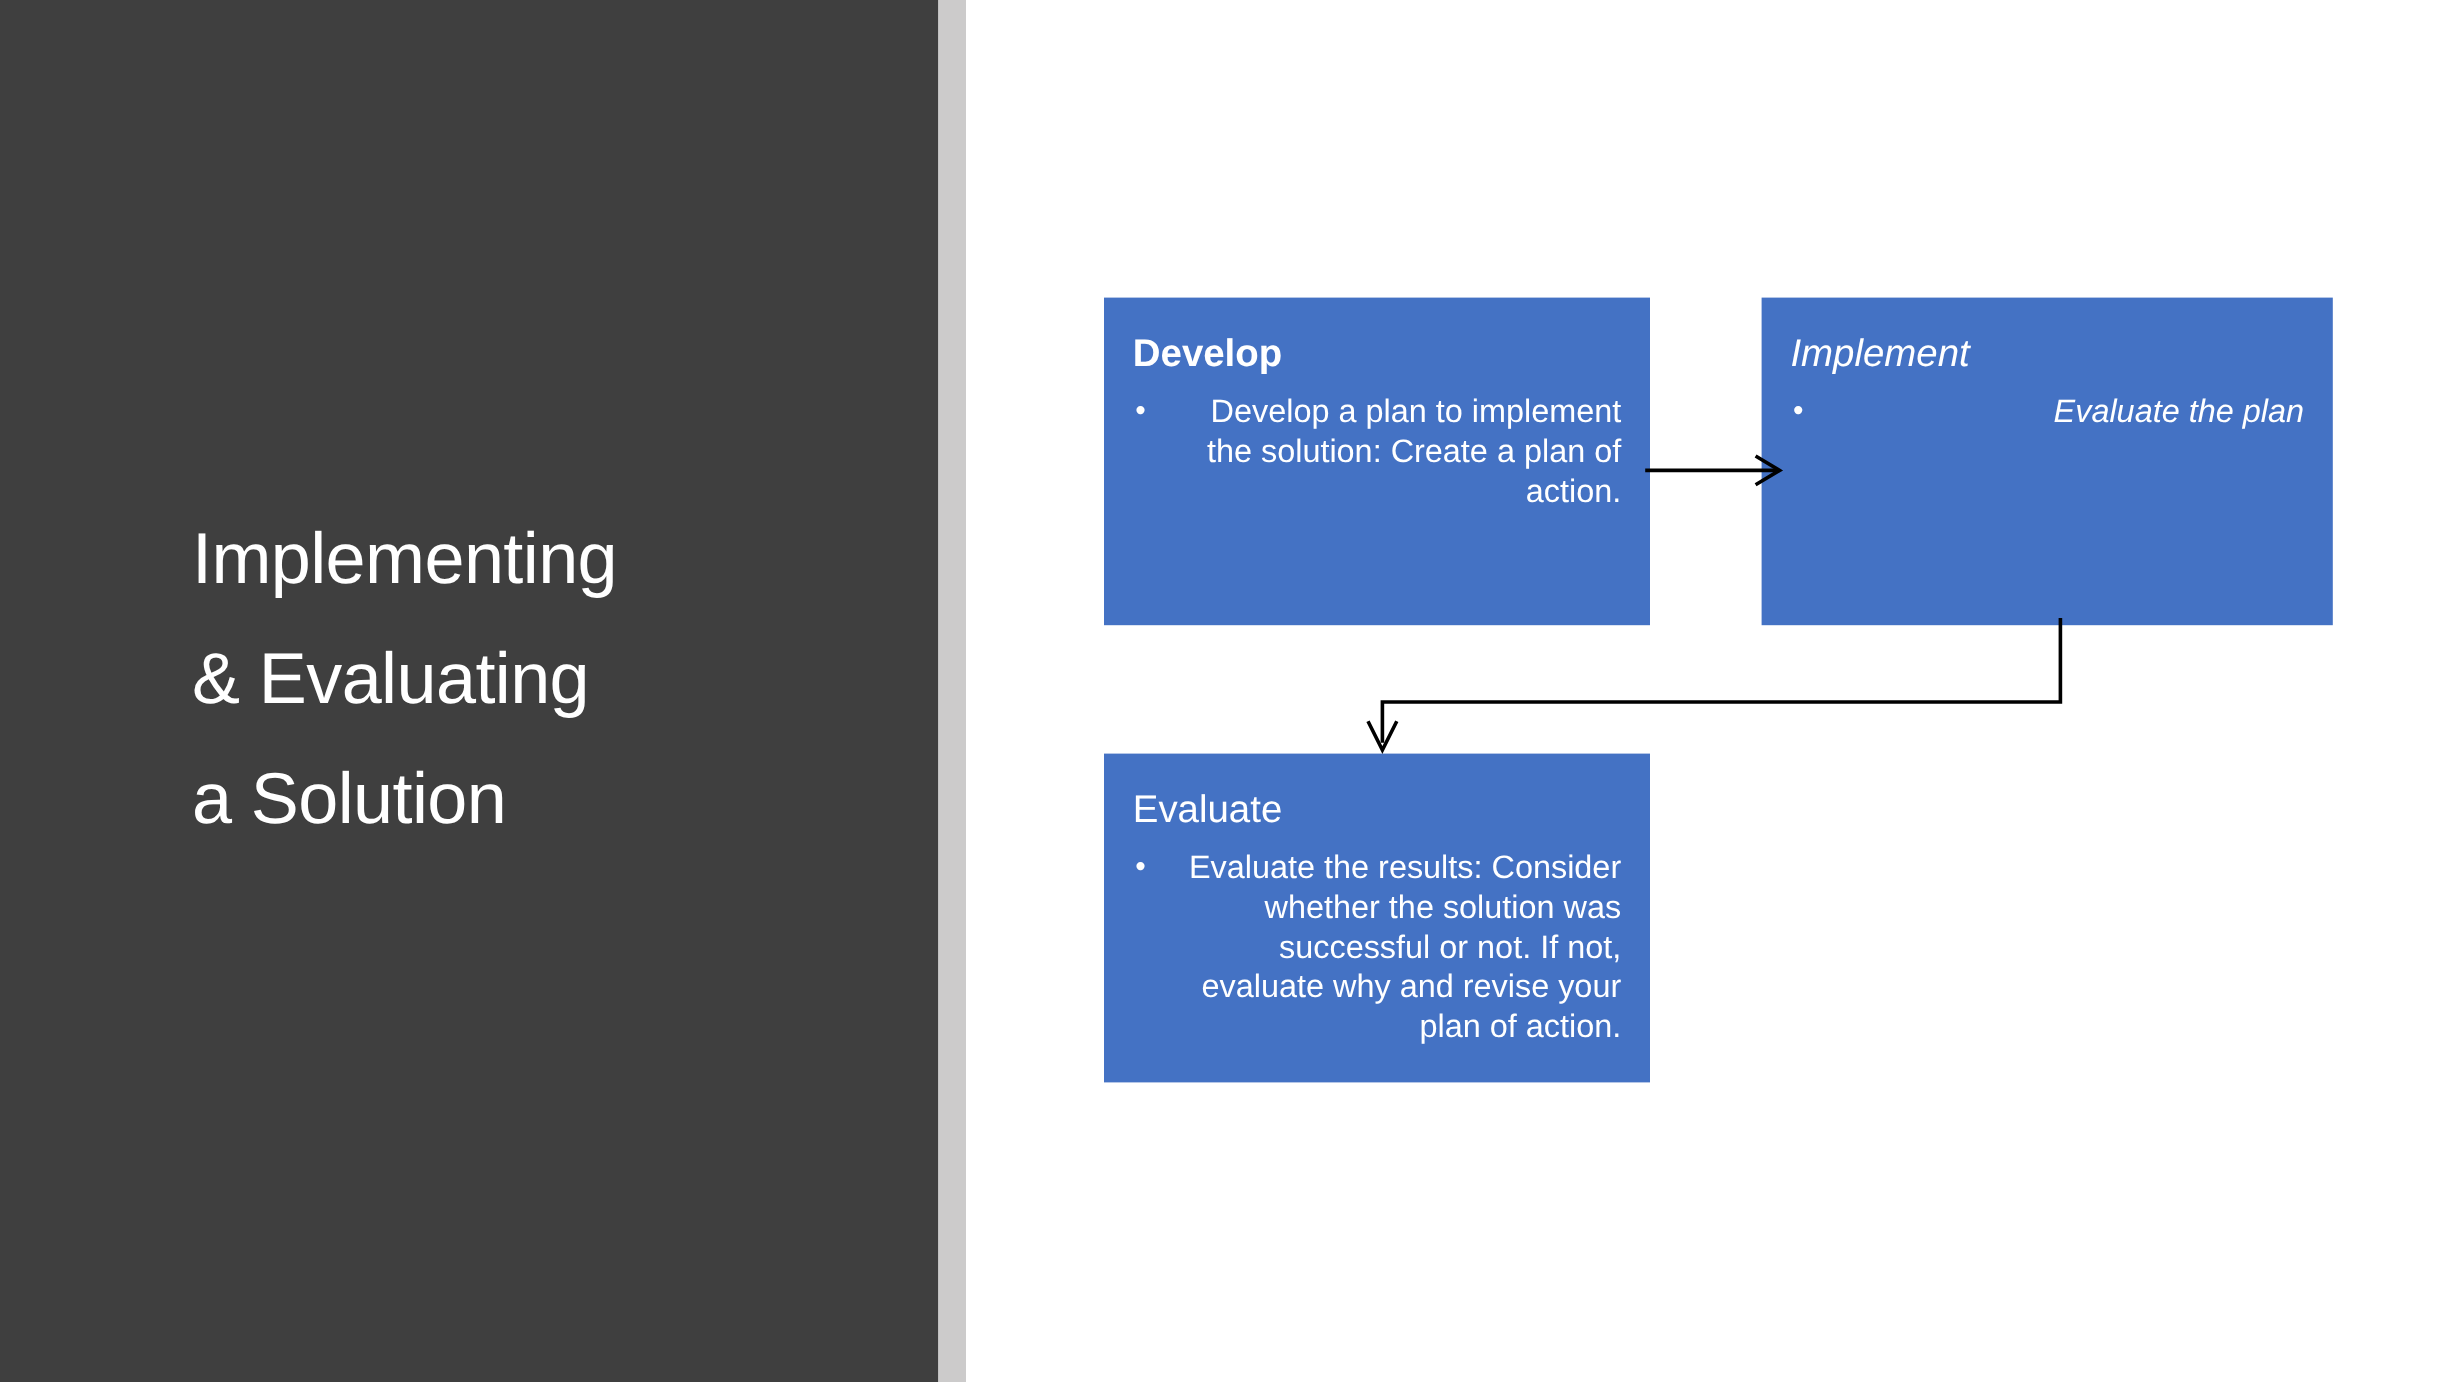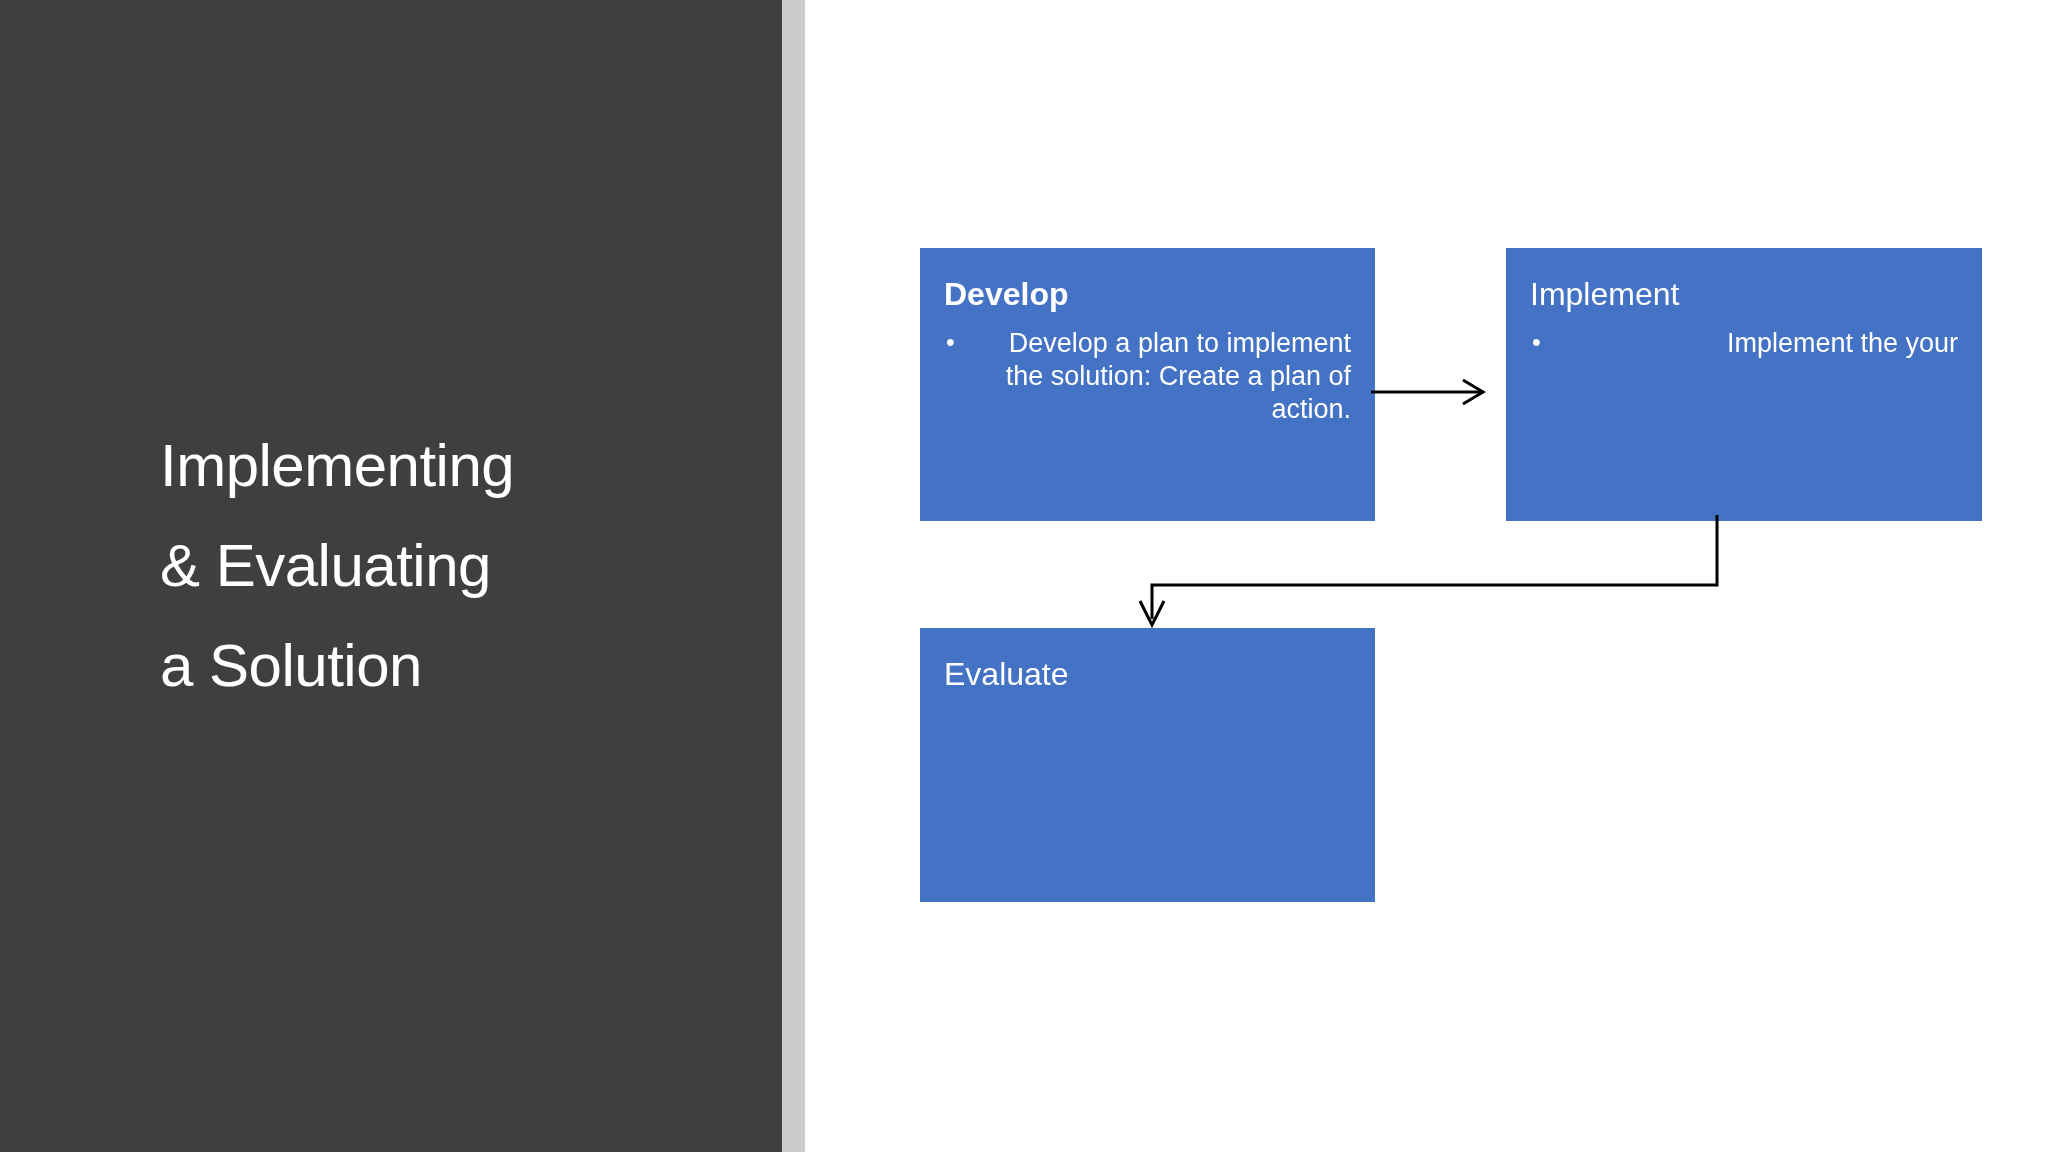--- a/index.html
+++ b/index.html
@@ -72,21 +72,21 @@
   .flow-box-bullets li::before {
     content:"\2022";
     position:absolute;
     left:2px;
     top:-1px;
     font-size:25px;
   }
 
   
   #box-develop   { left:115px; top:248px; width:455px; height:273px; }
-  #box-implement { left:701px; top:248px; width:476px; height:273px; }
+  #box-implement { left:663px; top:248px; width:476px; height:273px;font-style:italic; }
   #box-evaluate  { left:115px; top:628px; width:455px; height:274px; }
 
   
   #connector-develop-implement {
     position:absolute;
     left:566px; top:360px;
     width:120px; height:70px;
     overflow:visible;
   }
   #connector-implement-evaluate {
@@ -111,26 +111,29 @@
   <div class="flow-box" id="box-develop">
     <div class="flow-box-title bold">Develop</div>
     <ul class="flow-box-bullets">
       <li>Develop a plan to implement the solution:  Create a plan of action.</li>
     </ul>
   </div>
 
   <div class="flow-box" id="box-implement">
     <div class="flow-box-title">Implement</div>
     <ul class="flow-box-bullets">
-      <li>Implement the your</li>
+      <li>Evaluate the plan</li>
     </ul>
   </div>
 
   <div class="flow-box" id="box-evaluate">
     <div class="flow-box-title">Evaluate</div>
+    <ul class="flow-box-bullets">
+      <li>Evaluate the results:  Consider whether the solution was successful or not. If not, evaluate why and revise your plan of action.</li>
+    </ul>
   </div>
 
   <div id="connector-develop-implement">
     <svg class="conn-svg" width="120" height="70" viewBox="0 0 120 70">
       <line x1="0" y1="32" x2="110" y2="32" stroke="#000000" stroke-width="3"></line>
       <polyline points="92,20 112,32 92,44" fill="none" stroke="#000000" stroke-width="3"></polyline>
     </svg>
   </div>
 
   <div id="connector-implement-evaluate">

